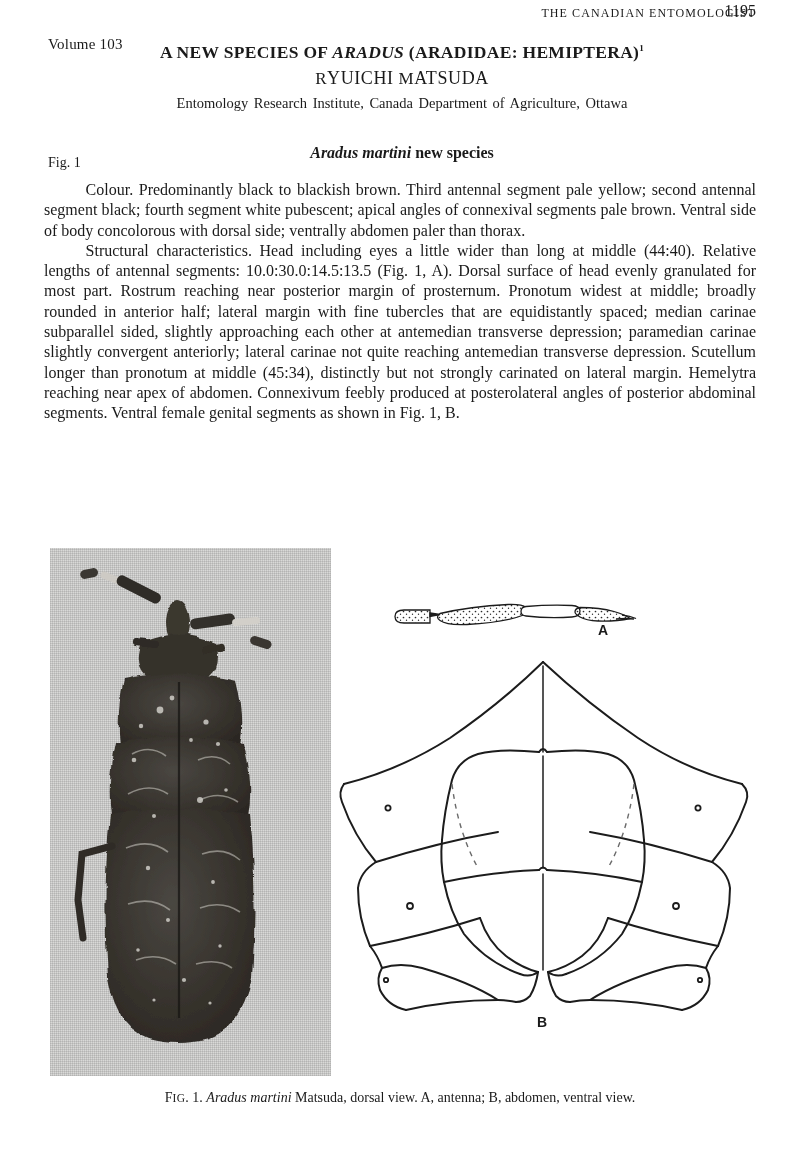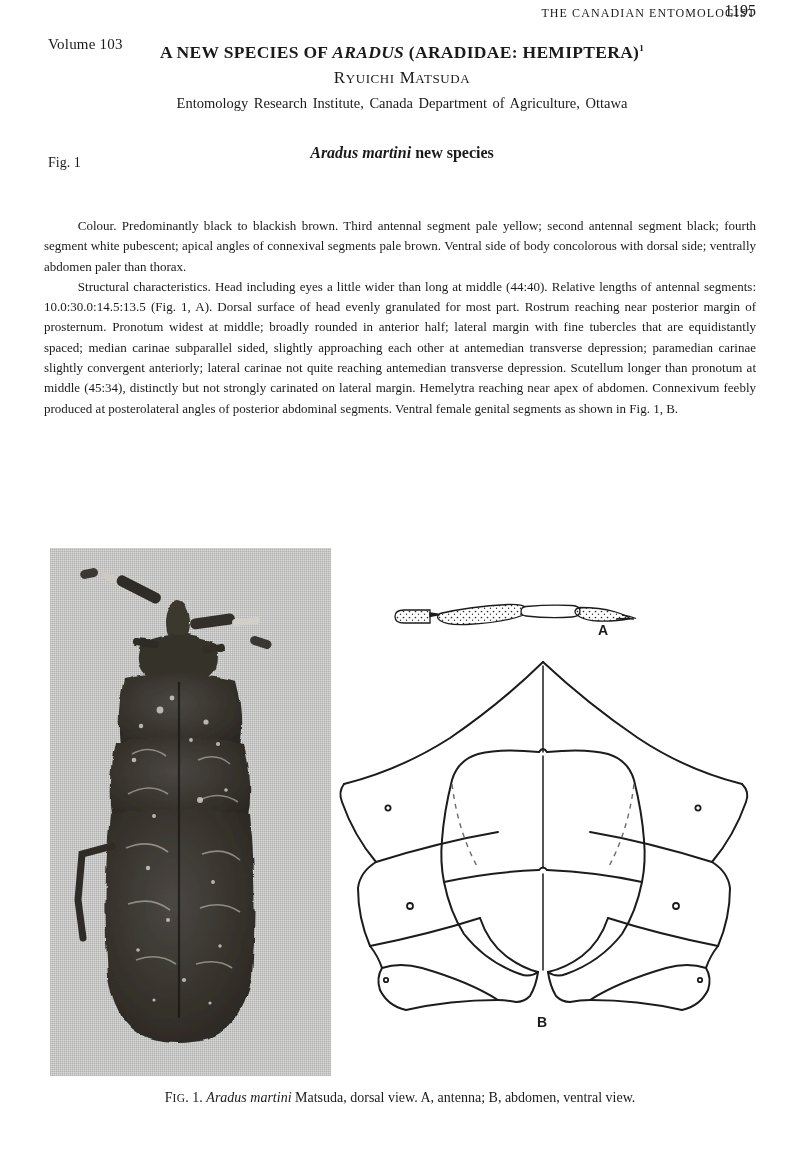--- a/index.html
+++ b/index.html
@@ -68,21 +68,21 @@
 
   #author {
     position: absolute;
     top: 68px;
     left: 48px;
     right: 44px;
     text-align: center;
     font-size: 17px;
     letter-spacing: .6px;
   }
-  #author .sc { font-size: 13px; }
+  #author .sc { font-size: 18px; }
 
   #affiliation {
     position: absolute;
     top: 95px;
     left: 48px;
     right: 44px;
     text-align: center;
     font-size: 14.5px;
     word-spacing: 2px;
   }
@@ -106,24 +106,23 @@
     text-align: left;
     font-size: 14px;
   }
 
   
   #body-text {
     position: absolute;
     top: 180px;
     left: 44px;
     width: 712px;
-    font-size: 13px;
+    font-size: 16px;
     line-height: 20.3px;
     text-align: justify;
-    margin-top: 36px;
   }
   #body-text p {
     margin: 0;
     text-indent: 2.6em;
   }
   #body-text p.cont { text-indent: 2.6em; }
 
   
   #figure-block {
     position: absolute;

